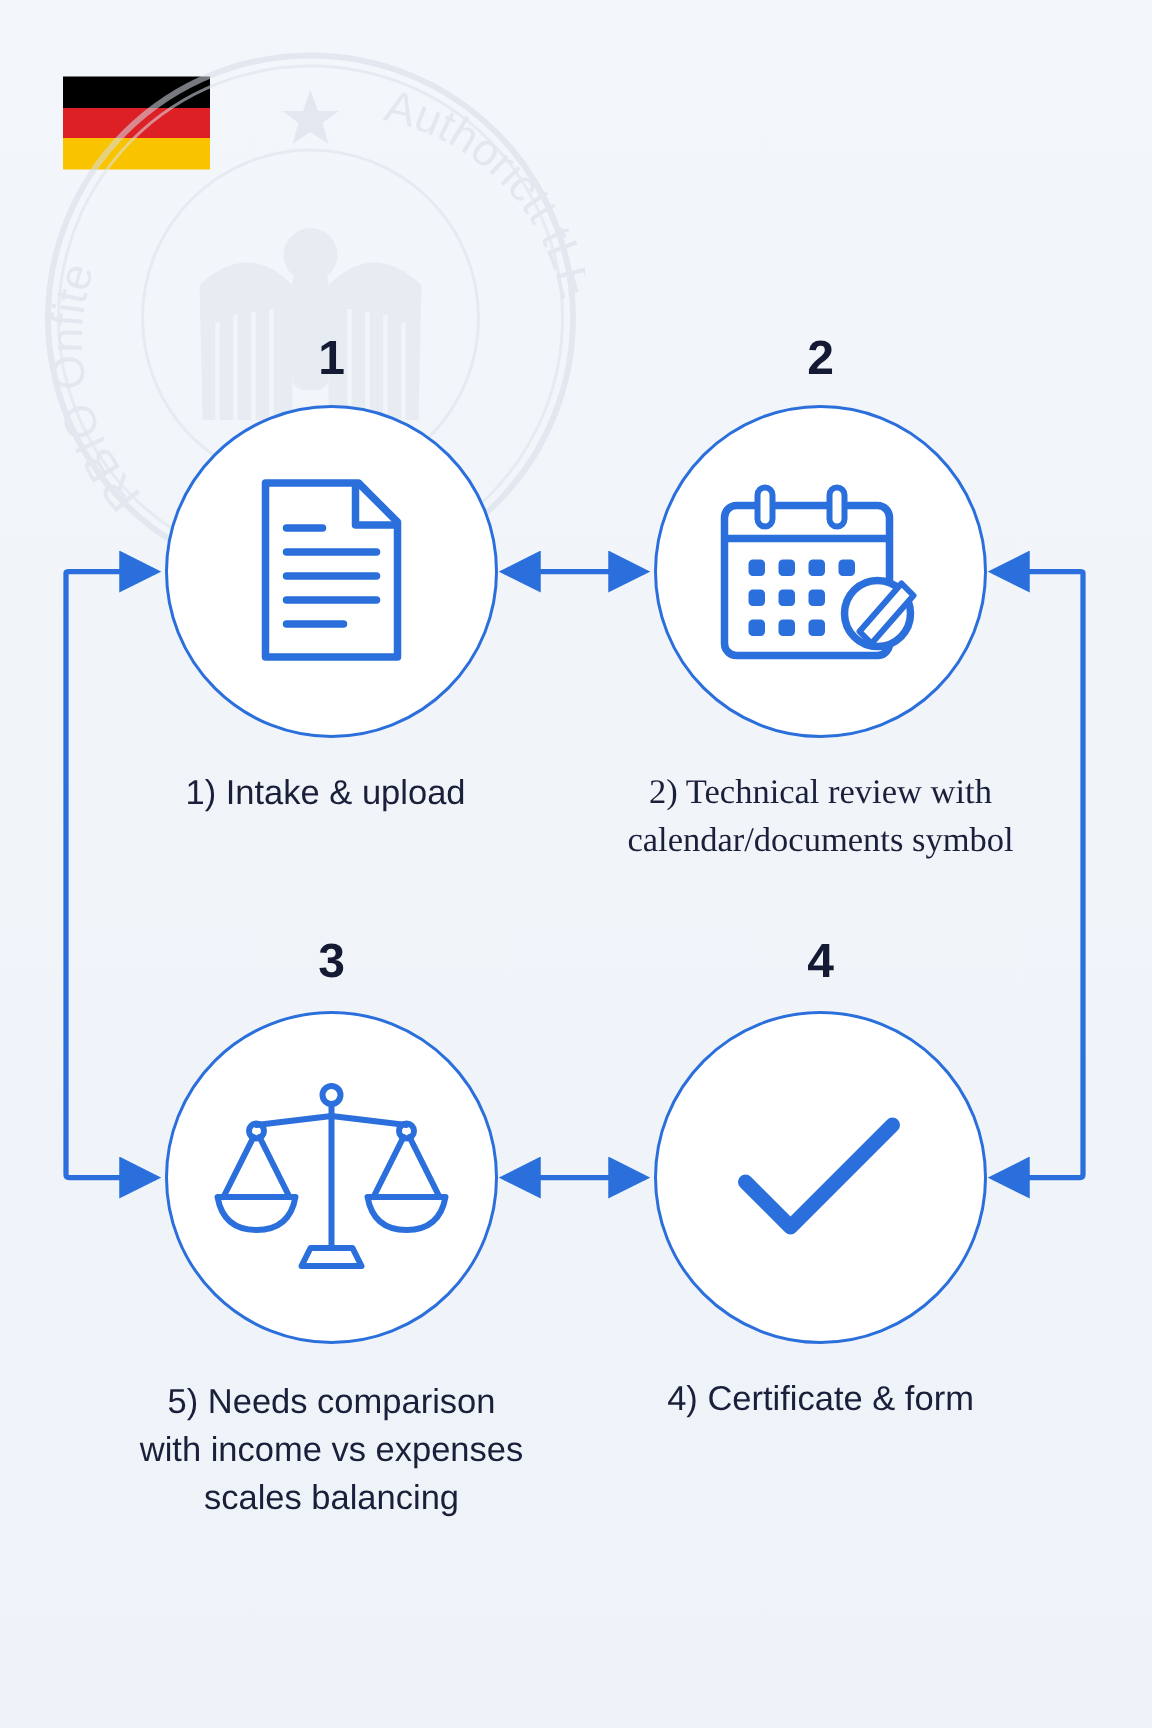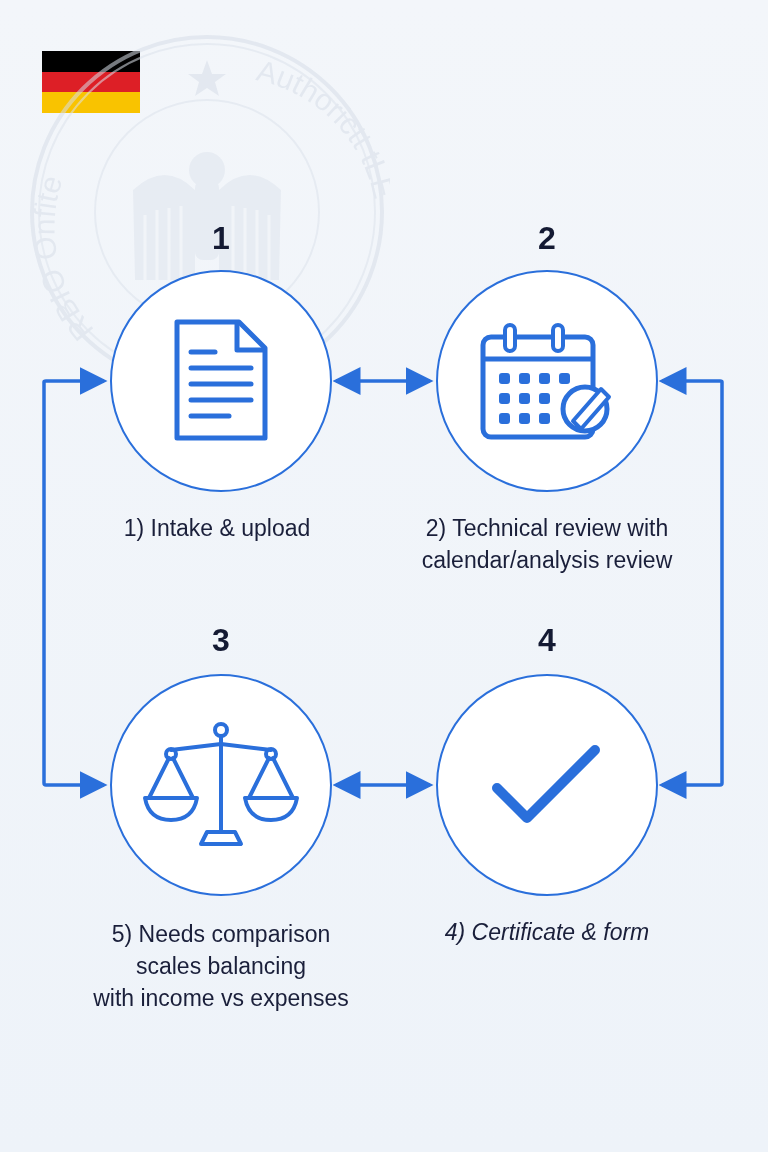--- a/index.html
+++ b/index.html
@@ -118,23 +118,23 @@
         <rect x="42" y="72" width="11" height="11" rx="3"></rect>
       <rect x="62" y="72" width="11" height="11" rx="3"></rect>
       <rect x="22" y="92" width="11" height="11" rx="3"></rect>
         <rect x="42" y="92" width="11" height="11" rx="3"></rect>
       <rect x="62" y="92" width="11" height="11" rx="3"></rect>
     </g>
     <circle cx="108" cy="88" r="22" fill="#fff" stroke="#2a6fdb" stroke-width="5"></circle>
     <path d="M 96 100 L 124 68 L 132 76 L 104 108 Z" fill="#fff" stroke="#2a6fdb" stroke-width="4" stroke-linejoin="round"></path>
   </svg>
 </div>
-<div class="caption" style="left:382px; top:512px;">
+<div class="caption" style="left:382px; top:512px;font-family:Liberation Serif, serif;">
   <div>2) Technical review with</div>
-  <div>calendar/analysis review</div>
+  <div>calendar/documents symbol</div>
 </div>
 
 <div class="step-num" style="left:191px; top:622px;">3</div>
 <div class="circle" style="left:110px; top:674px;">
   <svg width="160" height="130" viewBox="0 0 160 130">
     <g fill="none" stroke="#2a6fdb" stroke-width="4" stroke-linejoin="round" stroke-linecap="round">
       <circle cx="80" cy="10" r="6"></circle>
       <line x1="80" y1="16" x2="80" y2="112"></line>
       <path d="M 30 30 L 80 24 L 130 30"></path>
       <circle cx="30" cy="34" r="5"></circle>
@@ -142,25 +142,25 @@
       <path d="M 28 38 L 8 78 M 32 38 L 52 78"></path>
       <path d="M 128 38 L 108 78 M 132 38 L 152 78"></path>
       <path d="M 4 78 L 56 78 Q 52 100 30 100 Q 8 100 4 78 Z"></path>
       <path d="M 104 78 L 156 78 Q 152 100 130 100 Q 108 100 104 78 Z"></path>
       <path d="M 60 124 L 66 112 L 94 112 L 100 124 Z"></path>
     </g>
   </svg>
 </div>
 <div class="caption" style="left:56px; top:918px;">
   <div>5) Needs comparison</div>
+  <div>with income vs expenses</div>
   <div>scales balancing</div>
-  <div>with income vs expenses</div>
 </div>
 
 <div class="step-num" style="left:517px; top:622px;">4</div>
 <div class="circle" style="left:436px; top:674px;">
   <svg width="120" height="90" viewBox="0 0 120 90">
     <path d="M 10 48 L 40 78 L 108 10" fill="none" stroke="#2a6fdb" stroke-width="10" stroke-linecap="round" stroke-linejoin="round"></path>
   </svg>
 </div>
-<div class="caption" style="left:382px; top:916px;font-style:italic;">
+<div class="caption" style="left:382px; top:916px;">
   <div>4) Certificate &amp; form</div>
 </div>
 
 </body></html>

